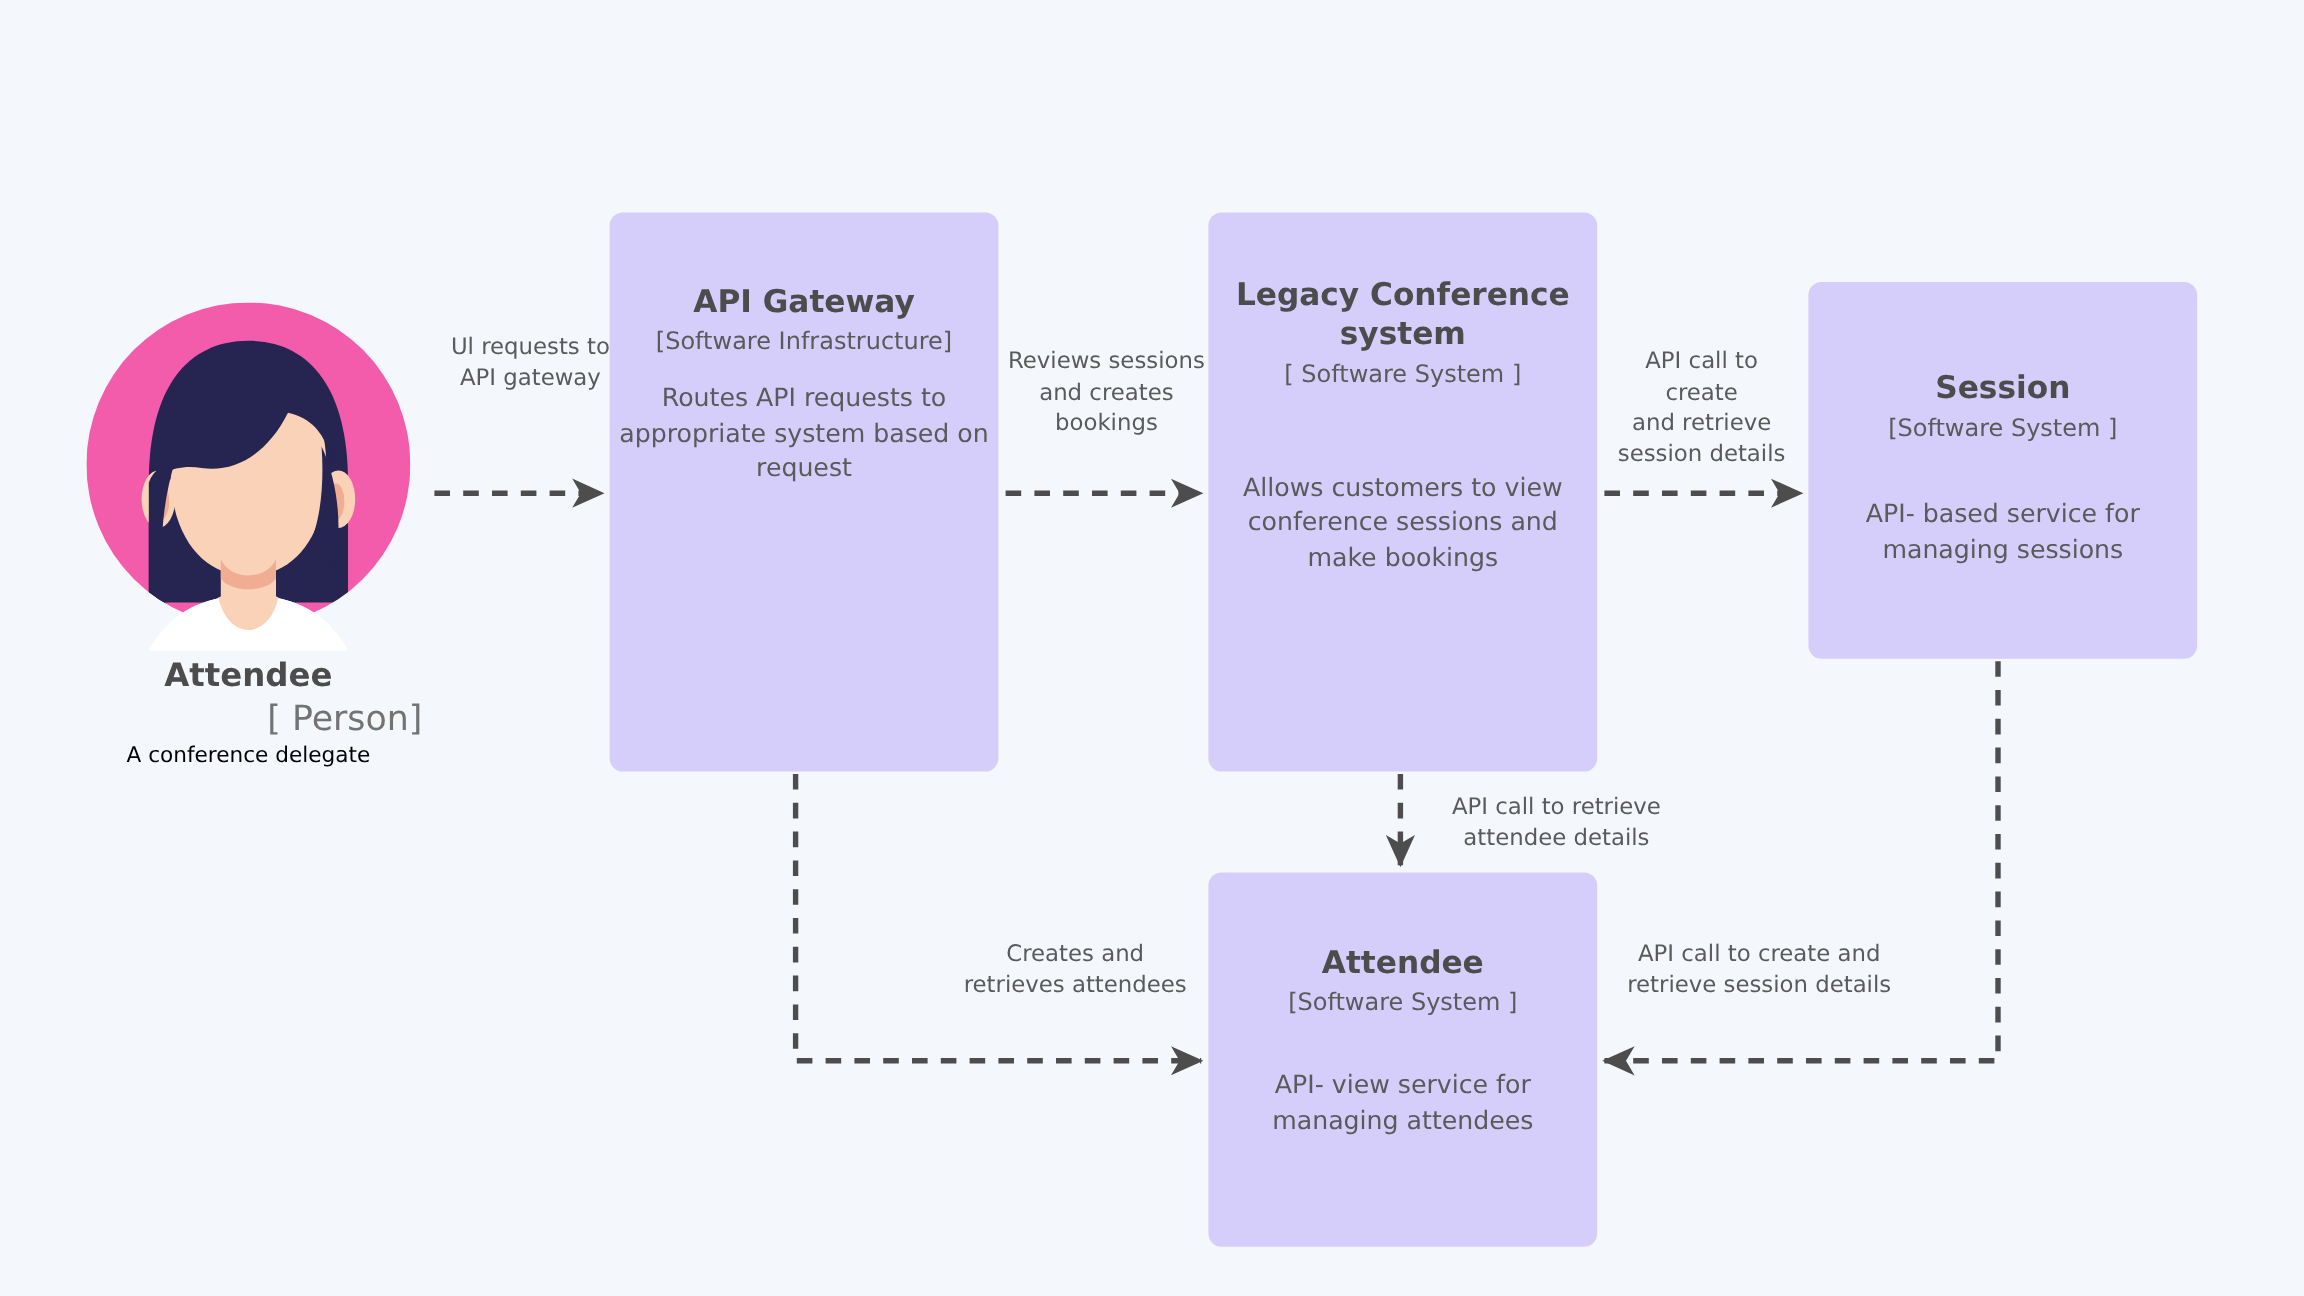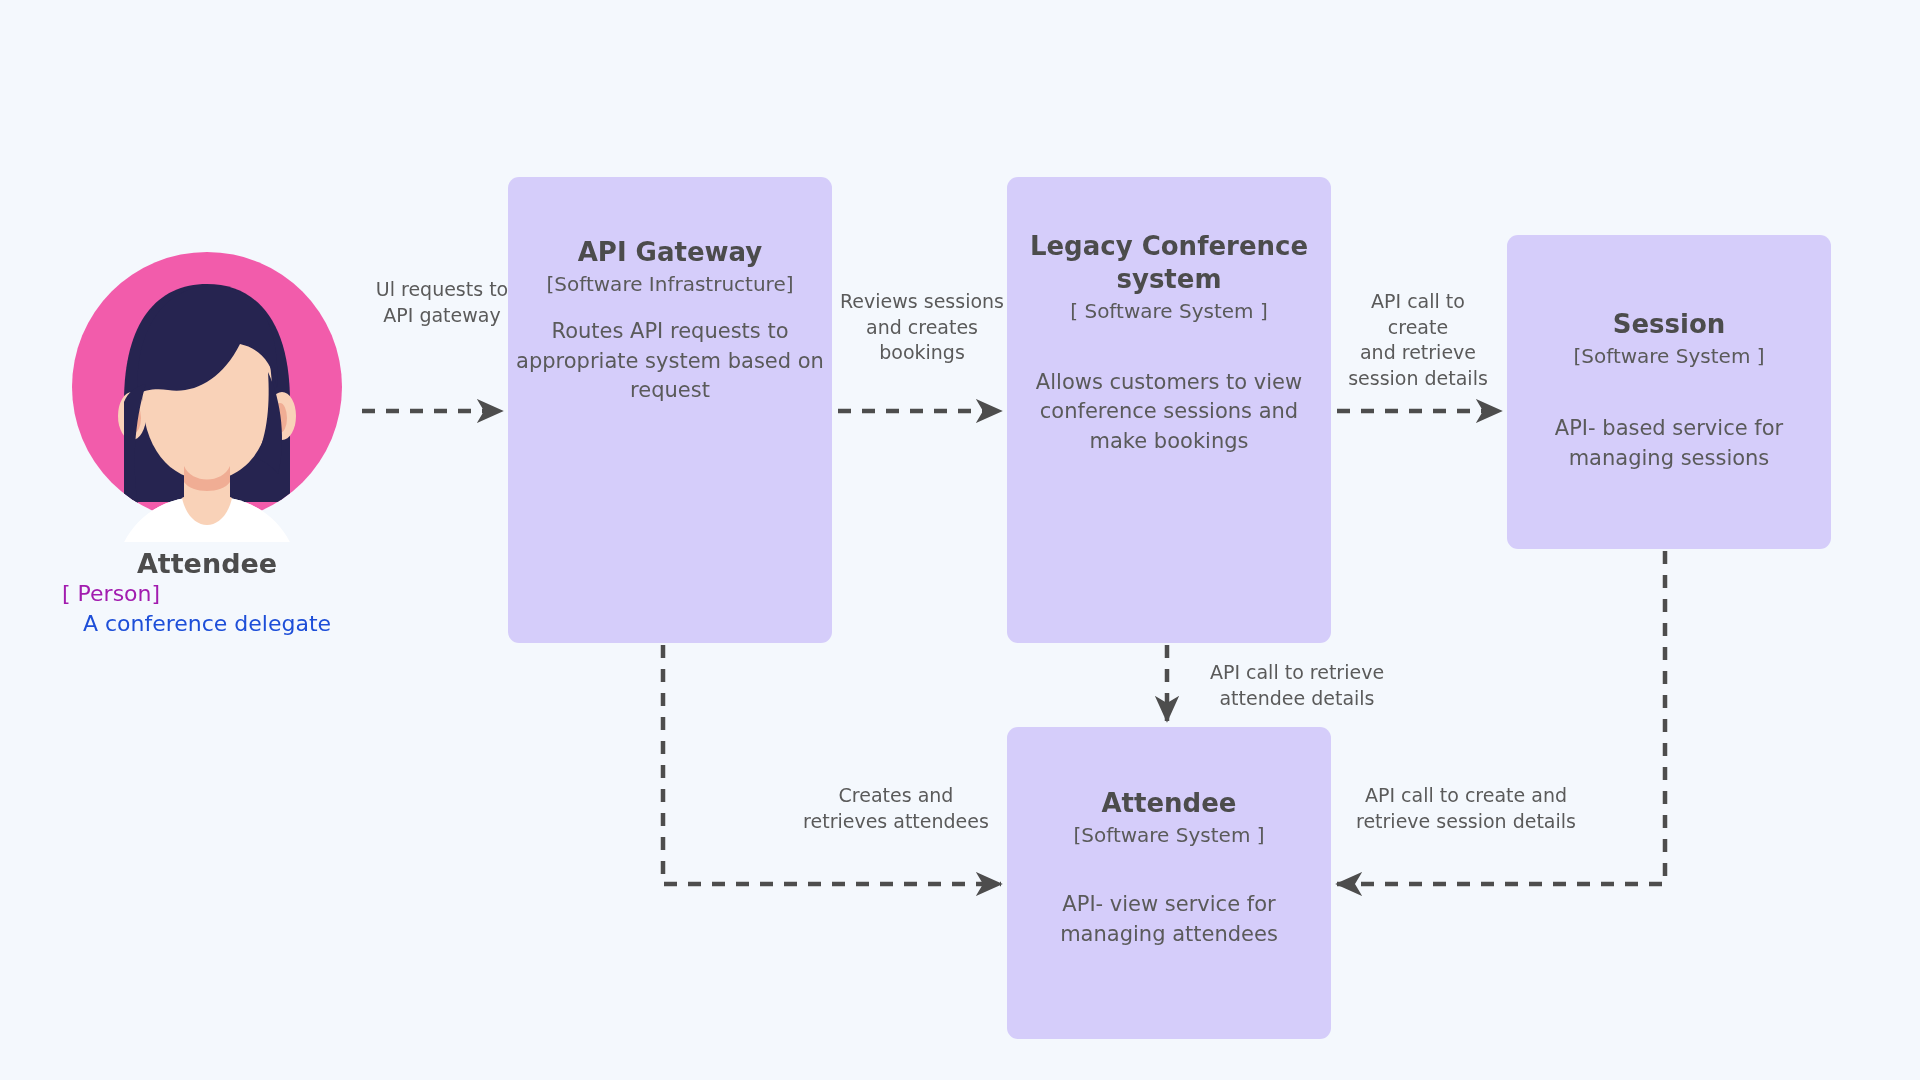--- a/index.html
+++ b/index.html
@@ -26,36 +26,36 @@
   .node-type  { font-size: 20px; line-height: 1.3; color: #5a5a5a; margin-top: 2px; }
   .node-desc  { font-size: 21px; line-height: 1.42; color: #5a5a5a; }
 
   
   #node-api-gateway { left: 508px; top: 177px; width: 324px; height: 466px; }
   #node-api-gateway .node-title { margin-top: 59px; }
   #node-api-gateway .node-desc  { margin-top: 20px; }
 
   #node-legacy { left: 1007px; top: 177px; width: 324px; height: 466px; }
   #node-legacy .node-title { margin-top: 53px; width: 300px; }
-  #node-legacy .node-desc  { margin-top: 44px; width: 306px; }
+  #node-legacy .node-desc  { margin-top: 68px; width: 306px; }
 
   #node-session { left: 1507px; top: 235px; width: 324px; height: 314px; }
   #node-session .node-title { margin-top: 73px; text-align: right; }
   #node-session .node-desc  { margin-top: 45px; width: 290px; }
 
   #node-attendee-sys { left: 1007px; top: 727px; width: 324px; height: 312px; }
   #node-attendee-sys .node-title { margin-top: 60px; }
   #node-attendee-sys .node-desc  { margin-top: 42px; width: 296px; }
 
   
   #person { position: absolute; left: 62px; top: 252px; width: 290px; }
   .avatar-wrap { position: relative; width: 270px; height: 290px; margin: 0 auto; }
   .person-name { text-align: center; font-weight: bold; font-size: 27px; color: #4c4c4c; margin-top: 6px; }
-  .person-type { text-align: left; font-size: 22px; color: #a21caf; line-height: 1.35; }
-  .person-desc { text-align: center; font-size: 22px; color: #1d4ed8; line-height: 1.35; }
+  .person-type { text-align: right; font-size: 29px; color: #737373; line-height: 1.35; }
+  .person-desc { text-align: center; font-size: 18px; color: #000000; line-height: 1.35; }
 
   
   .edge-label {
     position: absolute;
     font-size: 19px;
     line-height: 1.35;
     color: #5a5a5a;
     text-align: center;
     white-space: pre-line;
   }

